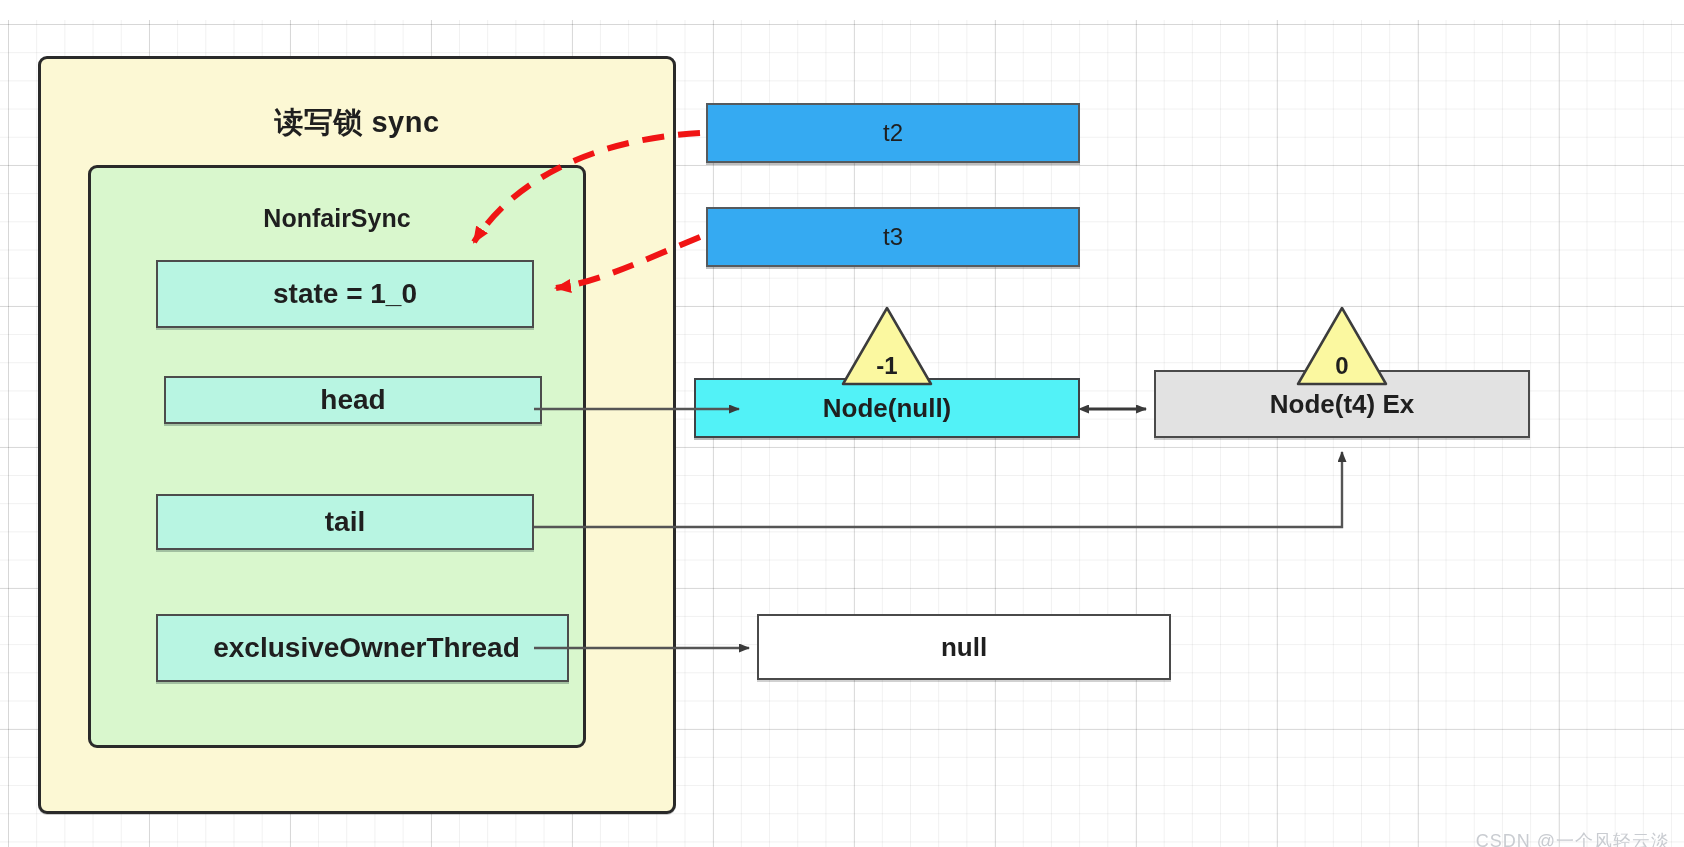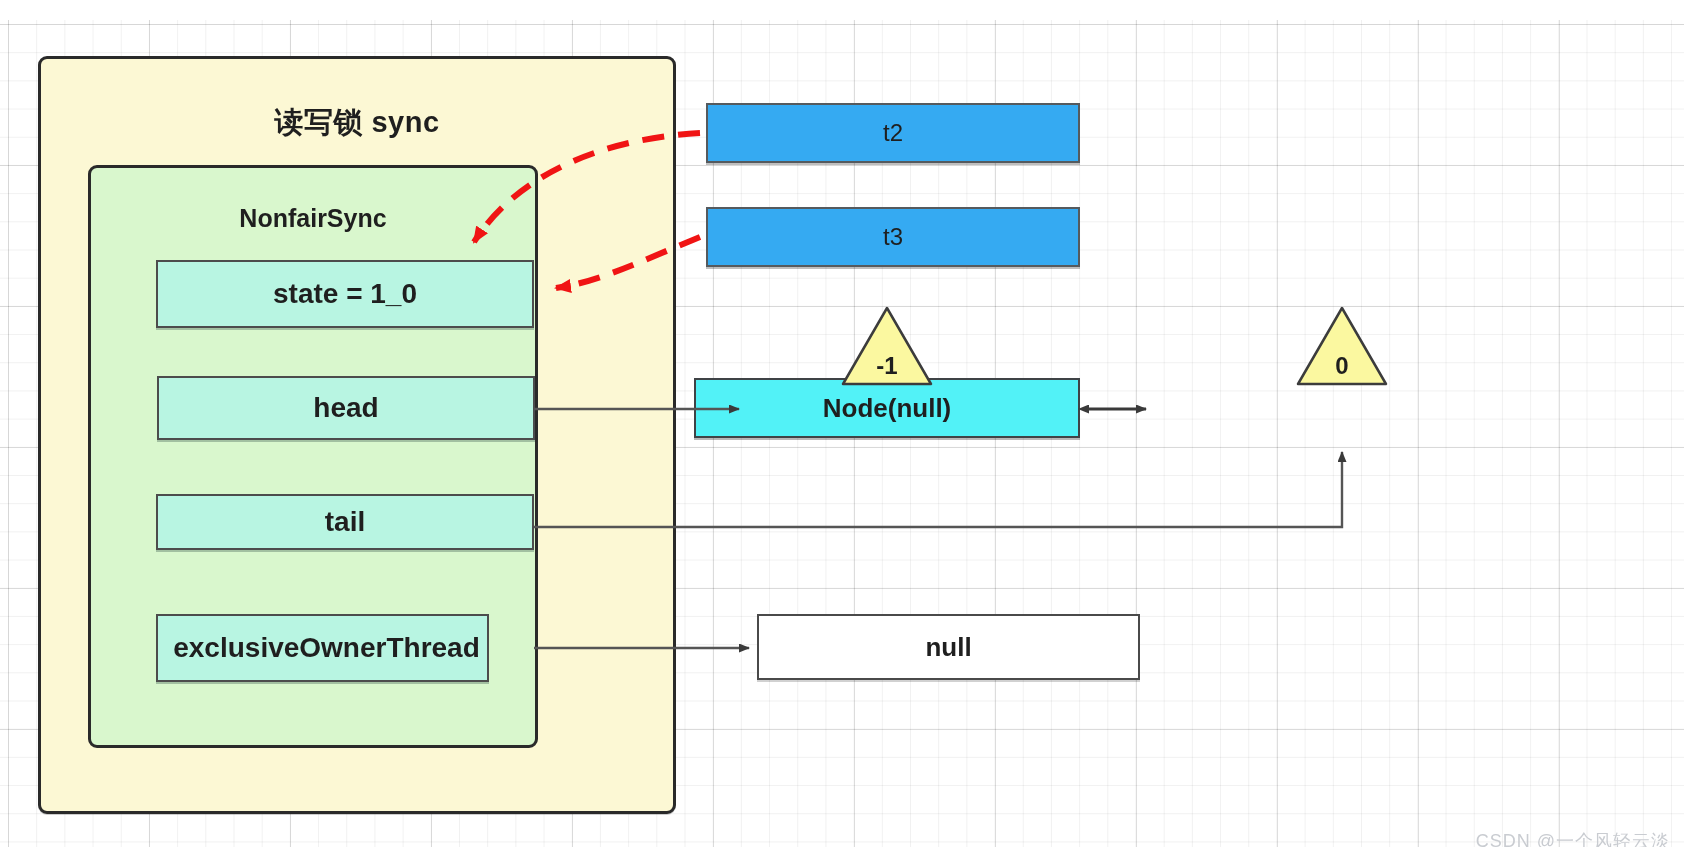--- a/index.html
+++ b/index.html
@@ -161,37 +161,37 @@
 </style>
 </head>
 <body>
 
 <div id="canvas">
 
   <div class="box outer-container" style="left:38px; top:36px; width:638px; height:758px;">
     <div class="outer-title">读写锁 sync</div>
   </div>
 
-  <div class="box inner-container" style="left:88px; top:145px; width:450px; height:583px;padding-left:36px;">
+  <div class="box inner-container" style="left:88px; top:145px; width:498px; height:583px;padding-left:36px;">
     <div class="inner-title">NonfairSync</div>
   </div>
 
   <div class="box field-box" style="left:156px; top:240px; width:378px; height:68px;">
     <span>state = 1_0</span>
   </div>
 
-  <div class="box field-box" style="left:157px; top:356px; width:378px; height:64px;">
+  <div class="box field-box" style="left:164px; top:356px; width:378px; height:48px;">
     <span>head</span>
   </div>
 
   <div class="box field-box" style="left:156px; top:474px; width:378px; height:56px;">
     <span>tail</span>
   </div>
 
-  <div class="box field-box" style="left:156px; top:594px; width:333px; height:68px;padding-left:8px;">
+  <div class="box field-box" style="left:156px; top:594px; width:413px; height:68px;padding-left:8px;">
     <span>exclusiveOwnerThread</span>
   </div>
 
   <div class="box thread-box" style="left:706px; top:83px; width:374px; height:60px;">
     <span>t2</span>
   </div>
 
   <div class="box thread-box" style="left:706px; top:187px; width:374px; height:60px;">
     <span>t3</span>
   </div>
@@ -200,29 +200,32 @@
     <span>Node(null)</span>
   </div>
 
   <div class="ws-badge" style="left:841px; top:286px;">
     <svg class="tri" viewBox="0 0 92 80" preserveAspectRatio="none">
       <polygon points="46,2 90,78 2,78" fill="#fbf8a0" stroke="#3c3c3c" stroke-width="2.5" stroke-linejoin="round"></polygon>
     </svg>
     <span class="ws-label">-1</span>
   </div>
 
+  <div class="box node-gray" style="left:1154px; top:350px; width:376px; height:68px;">
+    <span>Node(t4) Ex</span>
+  </div>
 
   <div class="ws-badge" style="left:1296px; top:286px;">
     <svg class="tri" viewBox="0 0 92 80" preserveAspectRatio="none">
       <polygon points="46,2 90,78 2,78" fill="#fbf8a0" stroke="#3c3c3c" stroke-width="2.5" stroke-linejoin="round"></polygon>
     </svg>
     <span class="ws-label">0</span>
   </div>
 
-  <div class="box plain-box" style="left:757px; top:594px; width:383px; height:66px;">
+  <div class="box plain-box" style="left:757px; top:594px; width:414px; height:66px;">
     <span>null</span>
   </div>
 
   <svg class="overlay">
     <defs>
       <marker id="arrow-dark" markerWidth="11" markerHeight="9" refX="10" refY="4.5" orient="auto" markerUnits="userSpaceOnUse">
         <path d="M0,0 L11,4.5 L0,9 z" fill="#3a3a3a"></path>
       </marker>
       <marker id="arrow-dark-start" markerWidth="11" markerHeight="9" refX="1" refY="4.5" orient="auto-start-reverse" markerUnits="userSpaceOnUse">
         <path d="M0,0 L11,4.5 L0,9 z" fill="#3a3a3a"></path>

